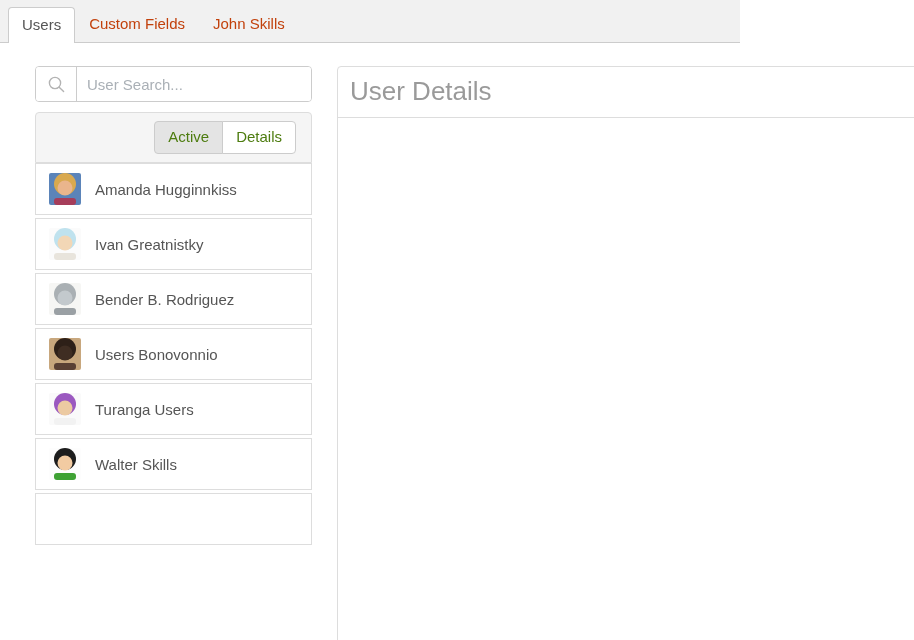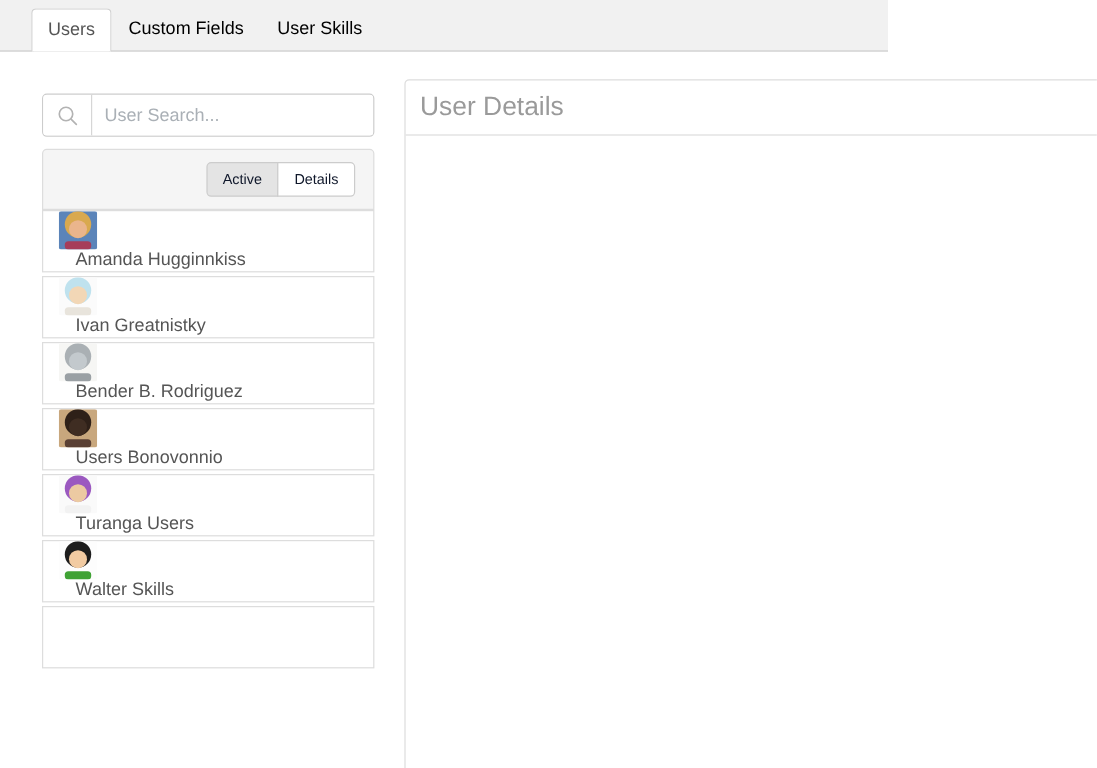--- a/index.html
+++ b/index.html
@@ -6,94 +6,94 @@
   body {
     width:914px; height:640px; overflow:hidden; position:relative;
     background:#ffffff;
     font-family:"Liberation Sans","DejaVu Sans",sans-serif;
   }
 
   
   .tabbar {
     position:absolute; top:0; left:0; width:740px; height:43px;
     background:#f1f1f1; border-bottom:1px solid #cccccc;
-    box-sizing:border-box; display:flex; align-items:flex-end; padding-left:26px;
+    box-sizing:border-box; display:flex; align-items:flex-end; padding-left:8px;
   }
   .tab {
-    font-size:15px; color:#000000; padding:9px 14px 10px; cursor:pointer;
+    font-size:15px; color:#c2410c; padding:9px 14px 10px; cursor:pointer;
     white-space:nowrap;
   }
   .tab.active {
     background:#ffffff; color:#555555;
     border:1px solid #cccccc; border-bottom:none;
     border-radius:4px 4px 0 0;
     margin-bottom:-1px; padding:8px 13px 10px;
     cursor:default;
   }
 
   
   .left-col { position:absolute; left:35px; top:66px; width:277px; }
 
   .search-box {
     display:flex; height:36px; box-sizing:border-box;
-    border:1px solid #cccccc; border-radius:4px; background:#fff; overflow:hidden;margin-top:12px;
+    border:1px solid #cccccc; border-radius:4px; background:#fff; overflow:hidden;
   }
   .search-icon-cell {
     width:40px; flex:0 0 40px; border-right:1px solid #cccccc;
     display:flex; align-items:center; justify-content:center; background:#fff;
   }
   .search-input {
     flex:1; min-width:0; border:0; outline:none; padding:0 10px;
     font-size:15px; color:#555555; font-family:inherit; background:#fff;
   }
   .search-input::placeholder { color:#aab0b6; opacity:1; }
 
   .filter-panel {
     margin-top:10px; height:51px; box-sizing:border-box;
     background:#f5f5f5; border:1px solid #dddddd; border-radius:4px 4px 0 0;
     display:flex; align-items:center; justify-content:flex-end; padding-right:15px;
   }
   .btn-group { display:flex; }
   .btn {
-    font-size:12px; color:#0f172a; background:#ffffff;
+    font-size:15px; color:#4d7c0f; background:#ffffff;
     border:1px solid #cccccc; padding:7px 13px; cursor:pointer;
     font-family:inherit; line-height:1.1;
   }
   .btn.pressed { background:#e4e4e4; }
   .btn.left  { border-radius:4px 0 0 4px; }
   .btn.right { border-radius:0 4px 4px 0; margin-left:-1px; }
 
   .user-rows { margin-top:0; }
   .user-row {
     height:52px; box-sizing:border-box; margin-bottom:3px;
     border:1px solid #dddddd; background:#ffffff;
-    display:flex; padding-left:13px; cursor:pointer;flex-direction:column;
+    display:flex; align-items:center; padding-left:13px; cursor:pointer;
   }
   .user-row .avatar { width:32px; height:32px; flex:0 0 32px; display:block; }
   .user-name { font-size:15px; color:#555555; margin-left:14px; white-space:nowrap; }
   .user-row.empty { height:52px; cursor:default; }
 
   
   .details-panel {
     position:absolute; left:337px; top:66px; width:580px; height:580px;
     box-sizing:border-box; background:#ffffff;
     border:1px solid #dddddd; border-radius:4px 0 0 0;
   }
   .details-header {
     padding:9px 12px 10px; border-bottom:1px solid #dddddd;
   }
-  .details-title { font-size:22px; color:#9a9a9a; }
+  .details-title { font-size:26px; color:#9a9a9a; }
 </style>
 </head>
 <body>
 
 <div class="tabbar">
   <div class="tab active">Users</div>
   <div class="tab">Custom Fields</div>
-  <div class="tab">User Skills</div>
+  <div class="tab">John Skills</div>
 </div>
 
 <div class="left-col">
 
   <div class="search-box">
     <div class="search-icon-cell">
       <svg width="19" height="19" viewBox="0 0 19 19">
         <circle cx="8" cy="8" r="5.6" fill="none" stroke="#b3b3b3" stroke-width="1.4"></circle>
         <line x1="12.2" y1="12.2" x2="16.6" y2="16.6" stroke="#b3b3b3" stroke-width="1.4" stroke-linecap="round"></line>
       </svg>

